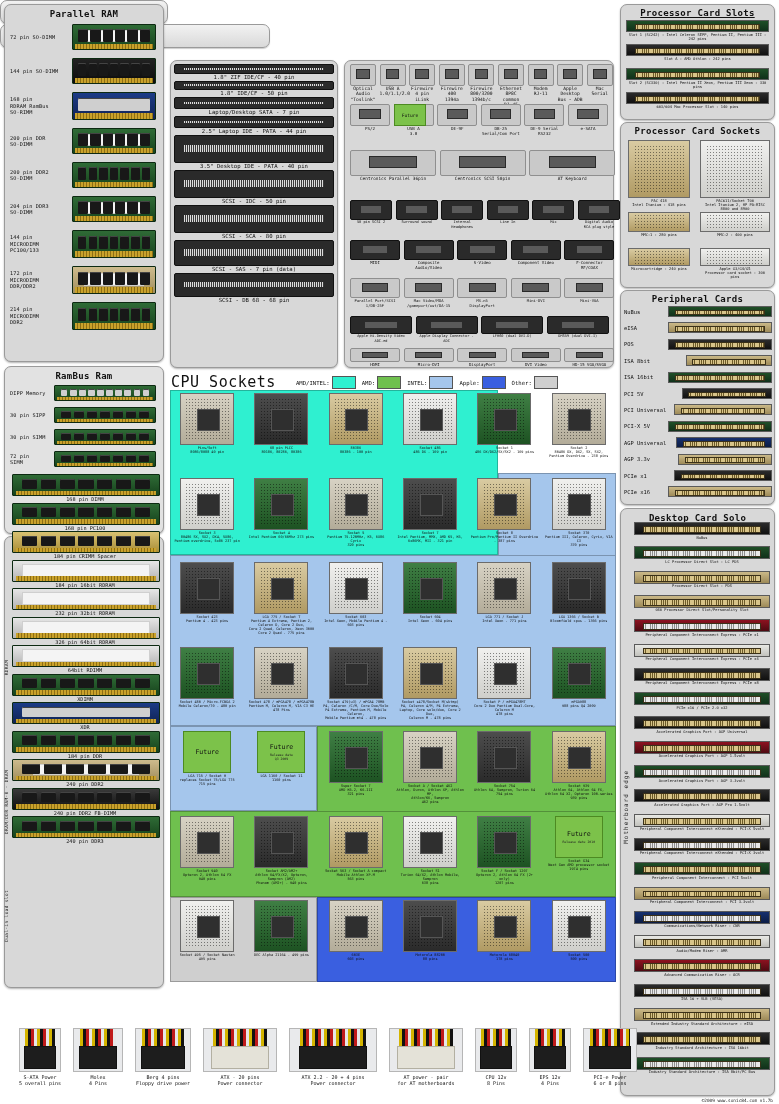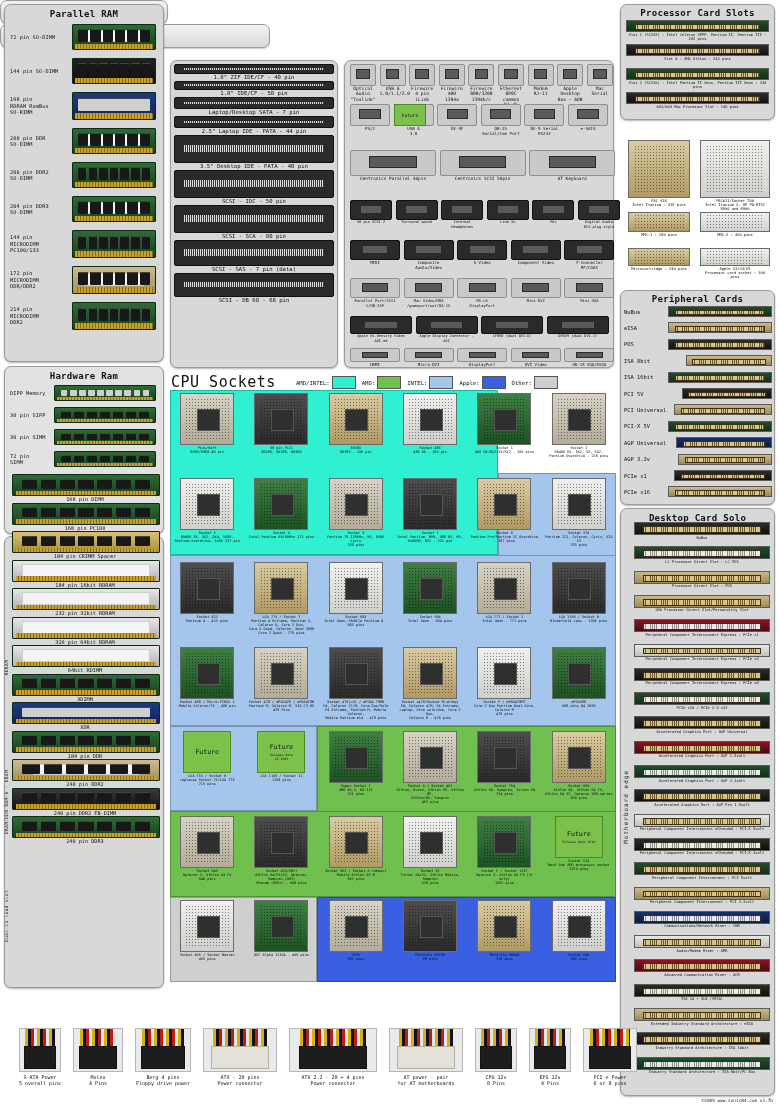--- a/index.html
+++ b/index.html
@@ -117,21 +117,21 @@
 
 <div class="page">
 
 
   <div class="panel" style="left:4px;top:4px;width:160px;height:358px;">
     <div class="sec-title" style="margin-top:4px;">Parallel RAM</div>
   </div>
   <div id="nb-ram-rows"></div>
 
   <div class="panel panel-lite" style="left:4px;top:366px;width:160px;height:168px;">
-    <div class="sec-title" style="margin-top:4px;">Hardware Ram</div>
+    <div class="sec-title" style="margin-top:4px;">RamBus Ram</div>
   </div>
   <div class="panel" style="left:4px;top:536px;width:160px;height:452px;"></div>
   <div id="dt-ram-side"></div>
   <div id="dt-ram-below"></div>
   <div class="side-v" style="left:4px;top:660px;">RDRAM</div>
   <div class="side-v" style="left:4px;top:770px;">DRAM/DDR RAM-0 - DRAM</div>
   <div class="side-v" style="left:4px;top:890px;">Dual-in load slot</div>
 
   <div class="panel-hdr big-hdr" style="left:170px;top:34px;width:168px;height:24px;line-height:24px;">Hard Drives</div>
   <div class="panel" style="left:170px;top:60px;width:168px;height:308px;"></div>
@@ -530,25 +530,28 @@
       <div class="sockcell" style="left:544.6666666666666px;top:900px;width:68.33333333333333px;">
         <div class="sockimg wht" style="width:54px;height:52px;">
           <div class="pinfield"></div>
           <div class="sockcore"></div>
         </div>
         <div class="socklbl">Socket 500
 500 pins</div>
       </div>
     </div>
 
-  <div class="panel" style="left:620px;top:4px;width:155px;height:116px;">
+  <div class="panel" style="left:620px;top:4px;width:155px;height:116px;text-decoration:underline;">
     <div class="sec-title" style="margin-top:3px;font-size:9px;">Processor Card Slots</div>
   </div>
   <div id="pcs-rows"></div>
 
+  <div class="panel" style="left:620px;top:122px;width:155px;height:166px;">
+    <div class="sec-title" style="margin-top:3px;font-size:9px;">Processor Card Sockets</div>
+  </div>
   <div id="pcsock-rows"></div>
 
   <div class="panel" style="left:620px;top:290px;width:155px;height:215px;">
     <div class="sec-title" style="margin-top:3px;font-size:9px;">Peripheral Cards</div>
   </div>
   <div id="periph-rows"></div>
 
   <div class="panel" style="left:620px;top:508px;width:155px;height:588px;">
     <div class="sec-title" style="margin-top:4px;font-size:9px;">Desktop Card Solo</div>
   </div>

